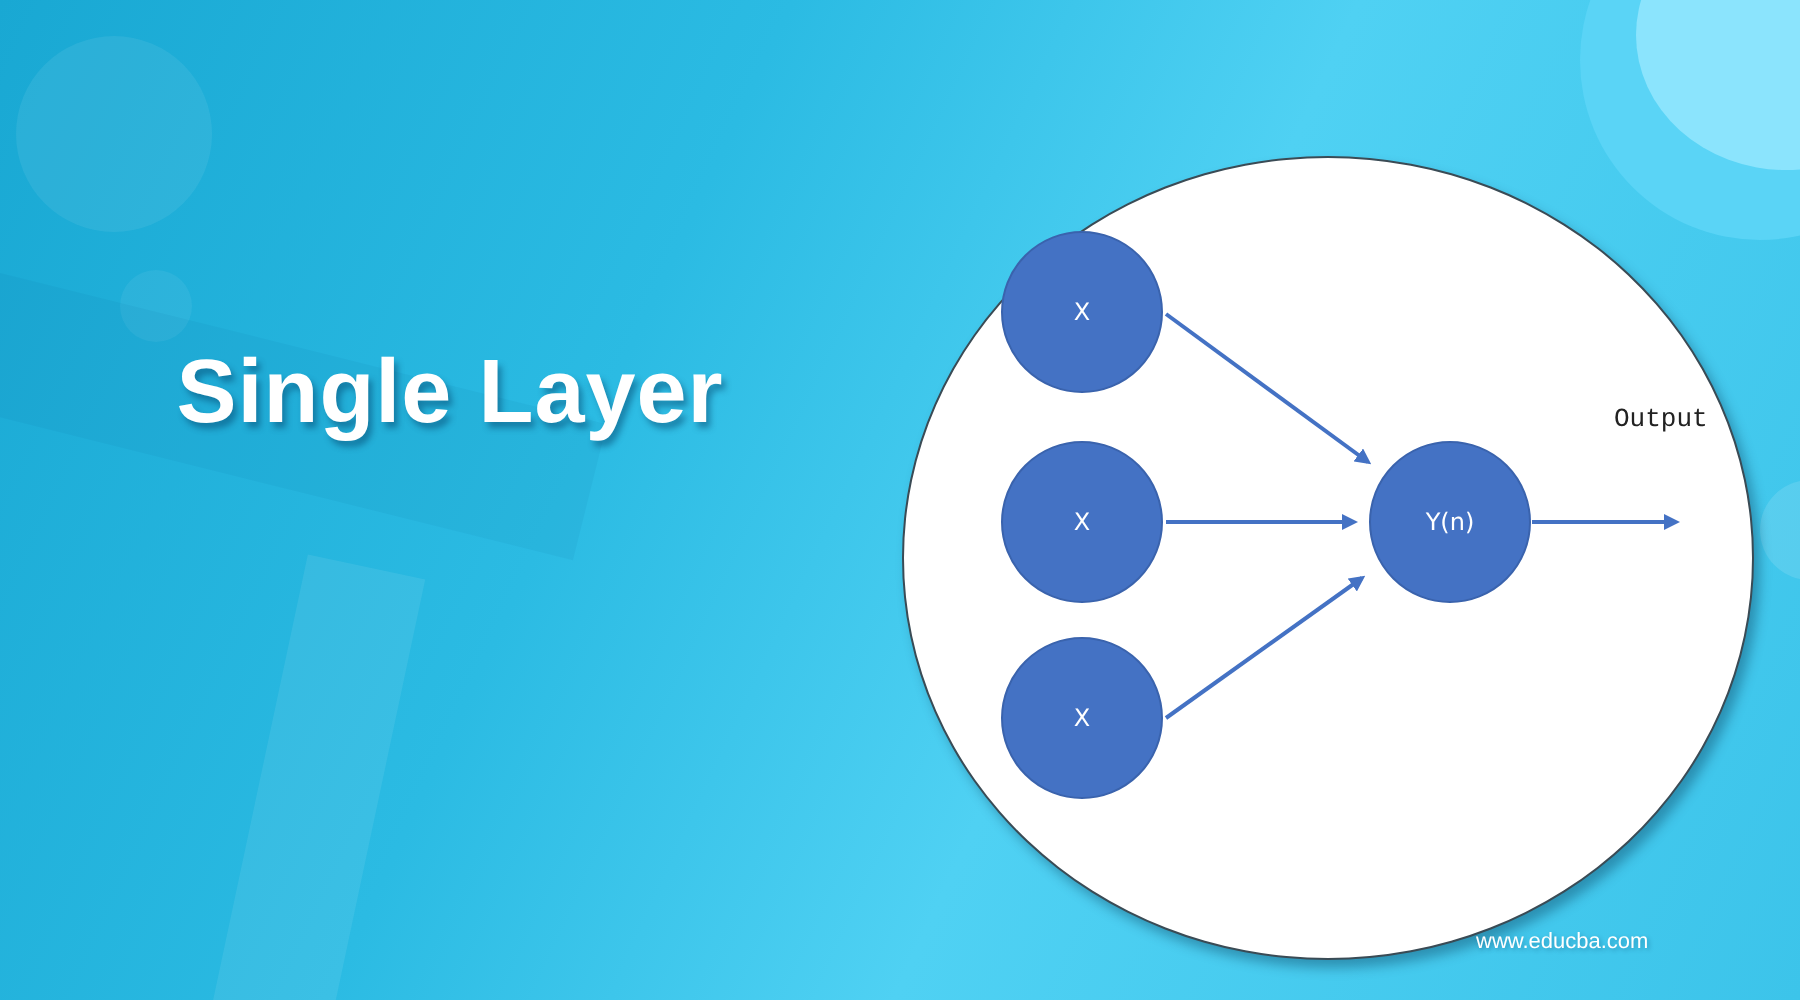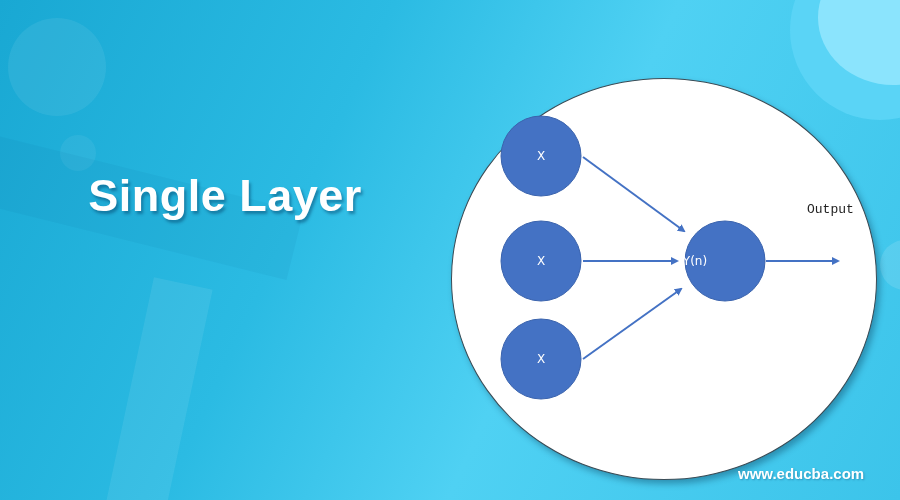--- a/index.html
+++ b/index.html
@@ -40,21 +40,21 @@
   .node-label {
     position: absolute; color: #ffffff; font-family: "DejaVu Sans", sans-serif;
     font-size: 12px; transform: translate(-50%, -50%);
   }
   .output-label {
     position: absolute; left: 784px; top: 202px; color: #222222;
     font-family: Liberation Mono, monospace; font-size: 13px; margin-left: 23px;
   }
   .site {
     position: absolute; left: 738px; top: 465px; color: #ffffff;
-    font-weight: bold; font-size: 15px;
+    font-weight: normal; font-size: 11px;
     text-shadow: 1px 1px 2px rgba(0,60,100,0.35);
   }
 </style>
 </head>
 <body>
 
 <div class="banner">
   <div class="deco deco-1"></div>
   <div class="deco deco-2"></div>
   <div class="deco deco-3"></div>
@@ -85,18 +85,18 @@
       <circle cx="541" cy="156" r="40" fill="#4472c4" stroke="#3a63ad" stroke-width="1"></circle>
       <circle cx="541" cy="261" r="40" fill="#4472c4" stroke="#3a63ad" stroke-width="1"></circle>
       <circle cx="541" cy="359" r="40" fill="#4472c4" stroke="#3a63ad" stroke-width="1"></circle>
       <circle cx="725" cy="261" r="40" fill="#4472c4" stroke="#3a63ad" stroke-width="1"></circle>
     </g>
   </svg>
 
   <span class="node-label" style="left:541px; top:156px;">X</span>
   <span class="node-label" style="left:541px; top:261px;">X</span>
   <span class="node-label" style="left:541px; top:359px;">X</span>
-  <span class="node-label" style="left:695px; top:261px;">Y(n)</span>
+  <span class="node-label" style="left:725px; top:261px;">Y(n)</span>
 
   <span class="output-label">Output</span>
 
   <span class="site">www.educba.com</span>
 </div>
 
 </body></html>

